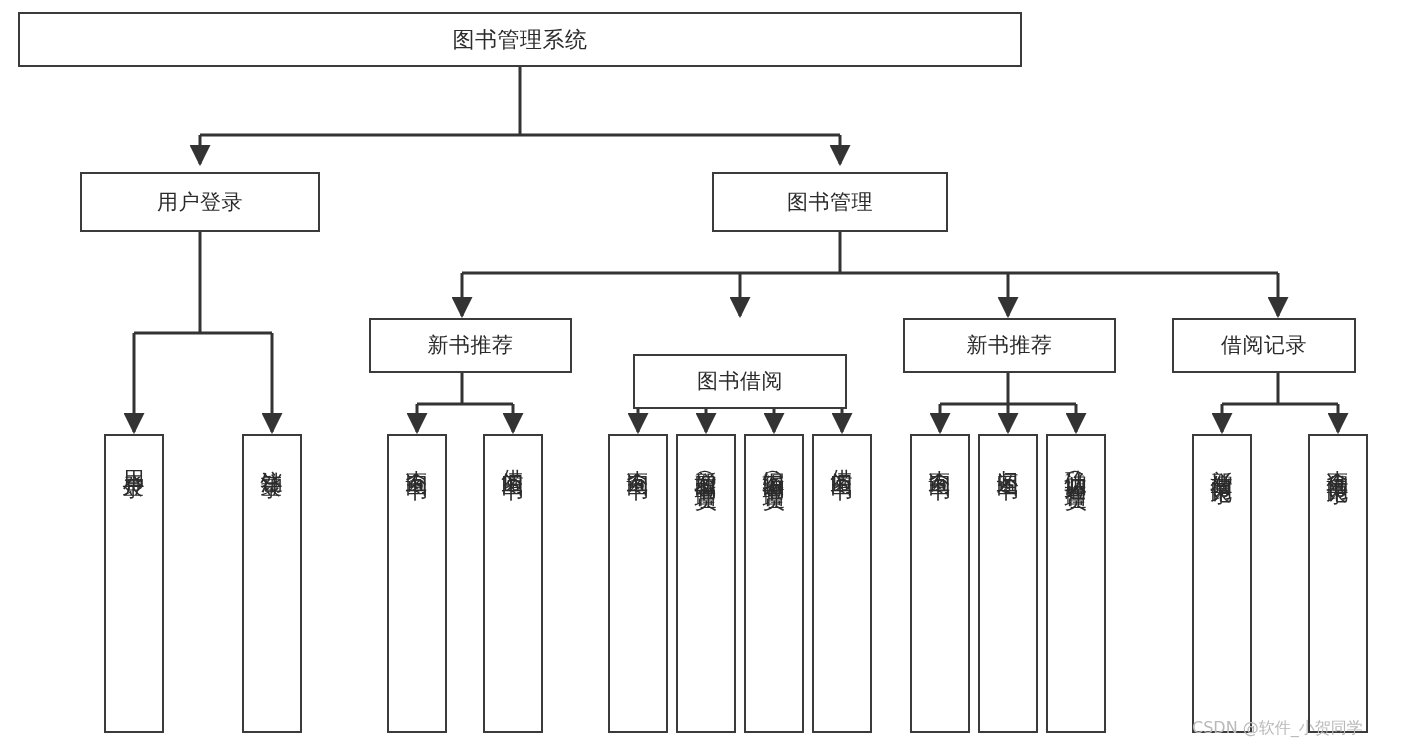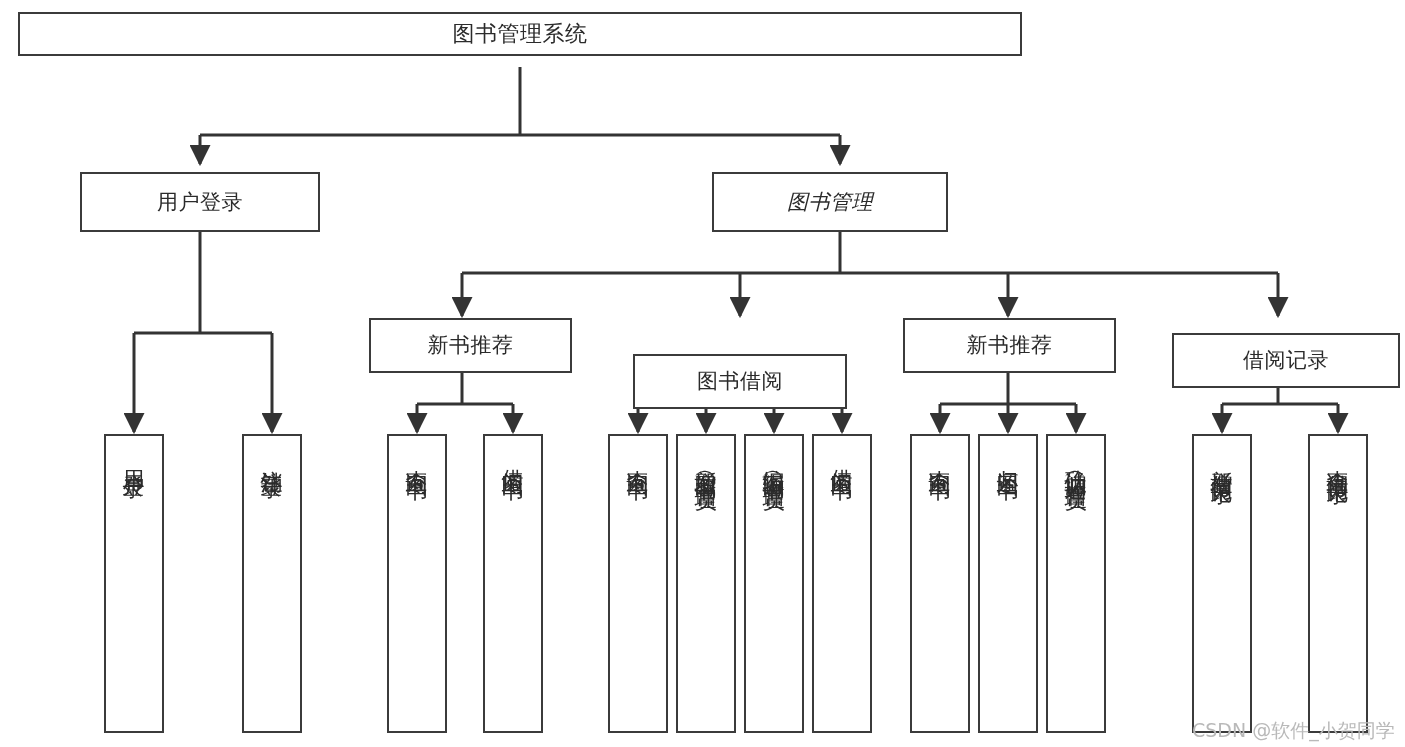--- a/index.html
+++ b/index.html
@@ -59,21 +59,21 @@
   .node.vert .label {
     writing-mode: vertical-rl;
     text-orientation: upright;
     font-size: 22px;
     line-height: 1.05;
     letter-spacing: 3px;
   }
   .watermark {
     position: absolute;
     color: #b9b9b9;
-    font-size: 19px;
+    font-size: 16px;
     white-space: nowrap;
     z-index: 3;
     font-family: "DejaVu Sans", "Liberation Sans", sans-serif;
   }
 </style>
 </head>
 <body>
 
 <div id="canvas">
 
@@ -120,45 +120,45 @@
       <path d="M 1008 404 L 1008 432" marker-end="url(#arrow)"></path>
       <path d="M 1076 404 L 1076 432" marker-end="url(#arrow)"></path>
 
       <path d="M 1278 373 L 1278 404"></path>
       <path d="M 1222 404 L 1338 404"></path>
       <path d="M 1222 404 L 1222 432" marker-end="url(#arrow)"></path>
       <path d="M 1338 404 L 1338 432" marker-end="url(#arrow)"></path>
     </g>
   </svg>
 
-  <div class="node horiz root" style="left:18px; top:12px; width:1004px; height:44px;">
+  <div class="node horiz root" style="left:18px; top:12px; width:1004px; height:55px;">
     <span class="label">图书管理系统</span>
   </div>
 
   <div class="node horiz" style="left:80px; top:172px; width:240px; height:60px;">
     <span class="label">用户登录</span>
   </div>
 
-  <div class="node horiz" style="left:712px; top:172px; width:236px; height:60px;font-style:italic;">
+  <div class="node horiz" style="left:712px; top:172px; width:236px; height:60px;">
     <span class="label">图书管理</span>
   </div>
 
   <div class="node horiz" style="left:361px; top:318px; width:203px; height:55px;margin-left:8px;">
     <span class="label">新书推荐</span>
   </div>
 
   <div class="node horiz" style="left:633px; top:318px; width:214px; height:55px;margin-top:36px;">
     <span class="label">图书借阅</span>
   </div>
 
   <div class="node horiz" style="left:903px; top:318px; width:213px; height:55px;">
     <span class="label">新书推荐</span>
   </div>
 
-  <div class="node horiz" style="left:1172px; top:318px; width:228px; height:55px;margin-top:15px;">
+  <div class="node horiz" style="left:1172px; top:318px; width:184px; height:55px;">
     <span class="label">借阅记录</span>
   </div>
 
   <div class="node vert" style="left:104px; top:434px; width:60px; height:299px;">
     <span class="label">用户登录</span>
   </div>
 
   <div class="node vert" style="left:242px; top:434px; width:60px; height:299px;">
     <span class="label">注销登录</span>
   </div>

